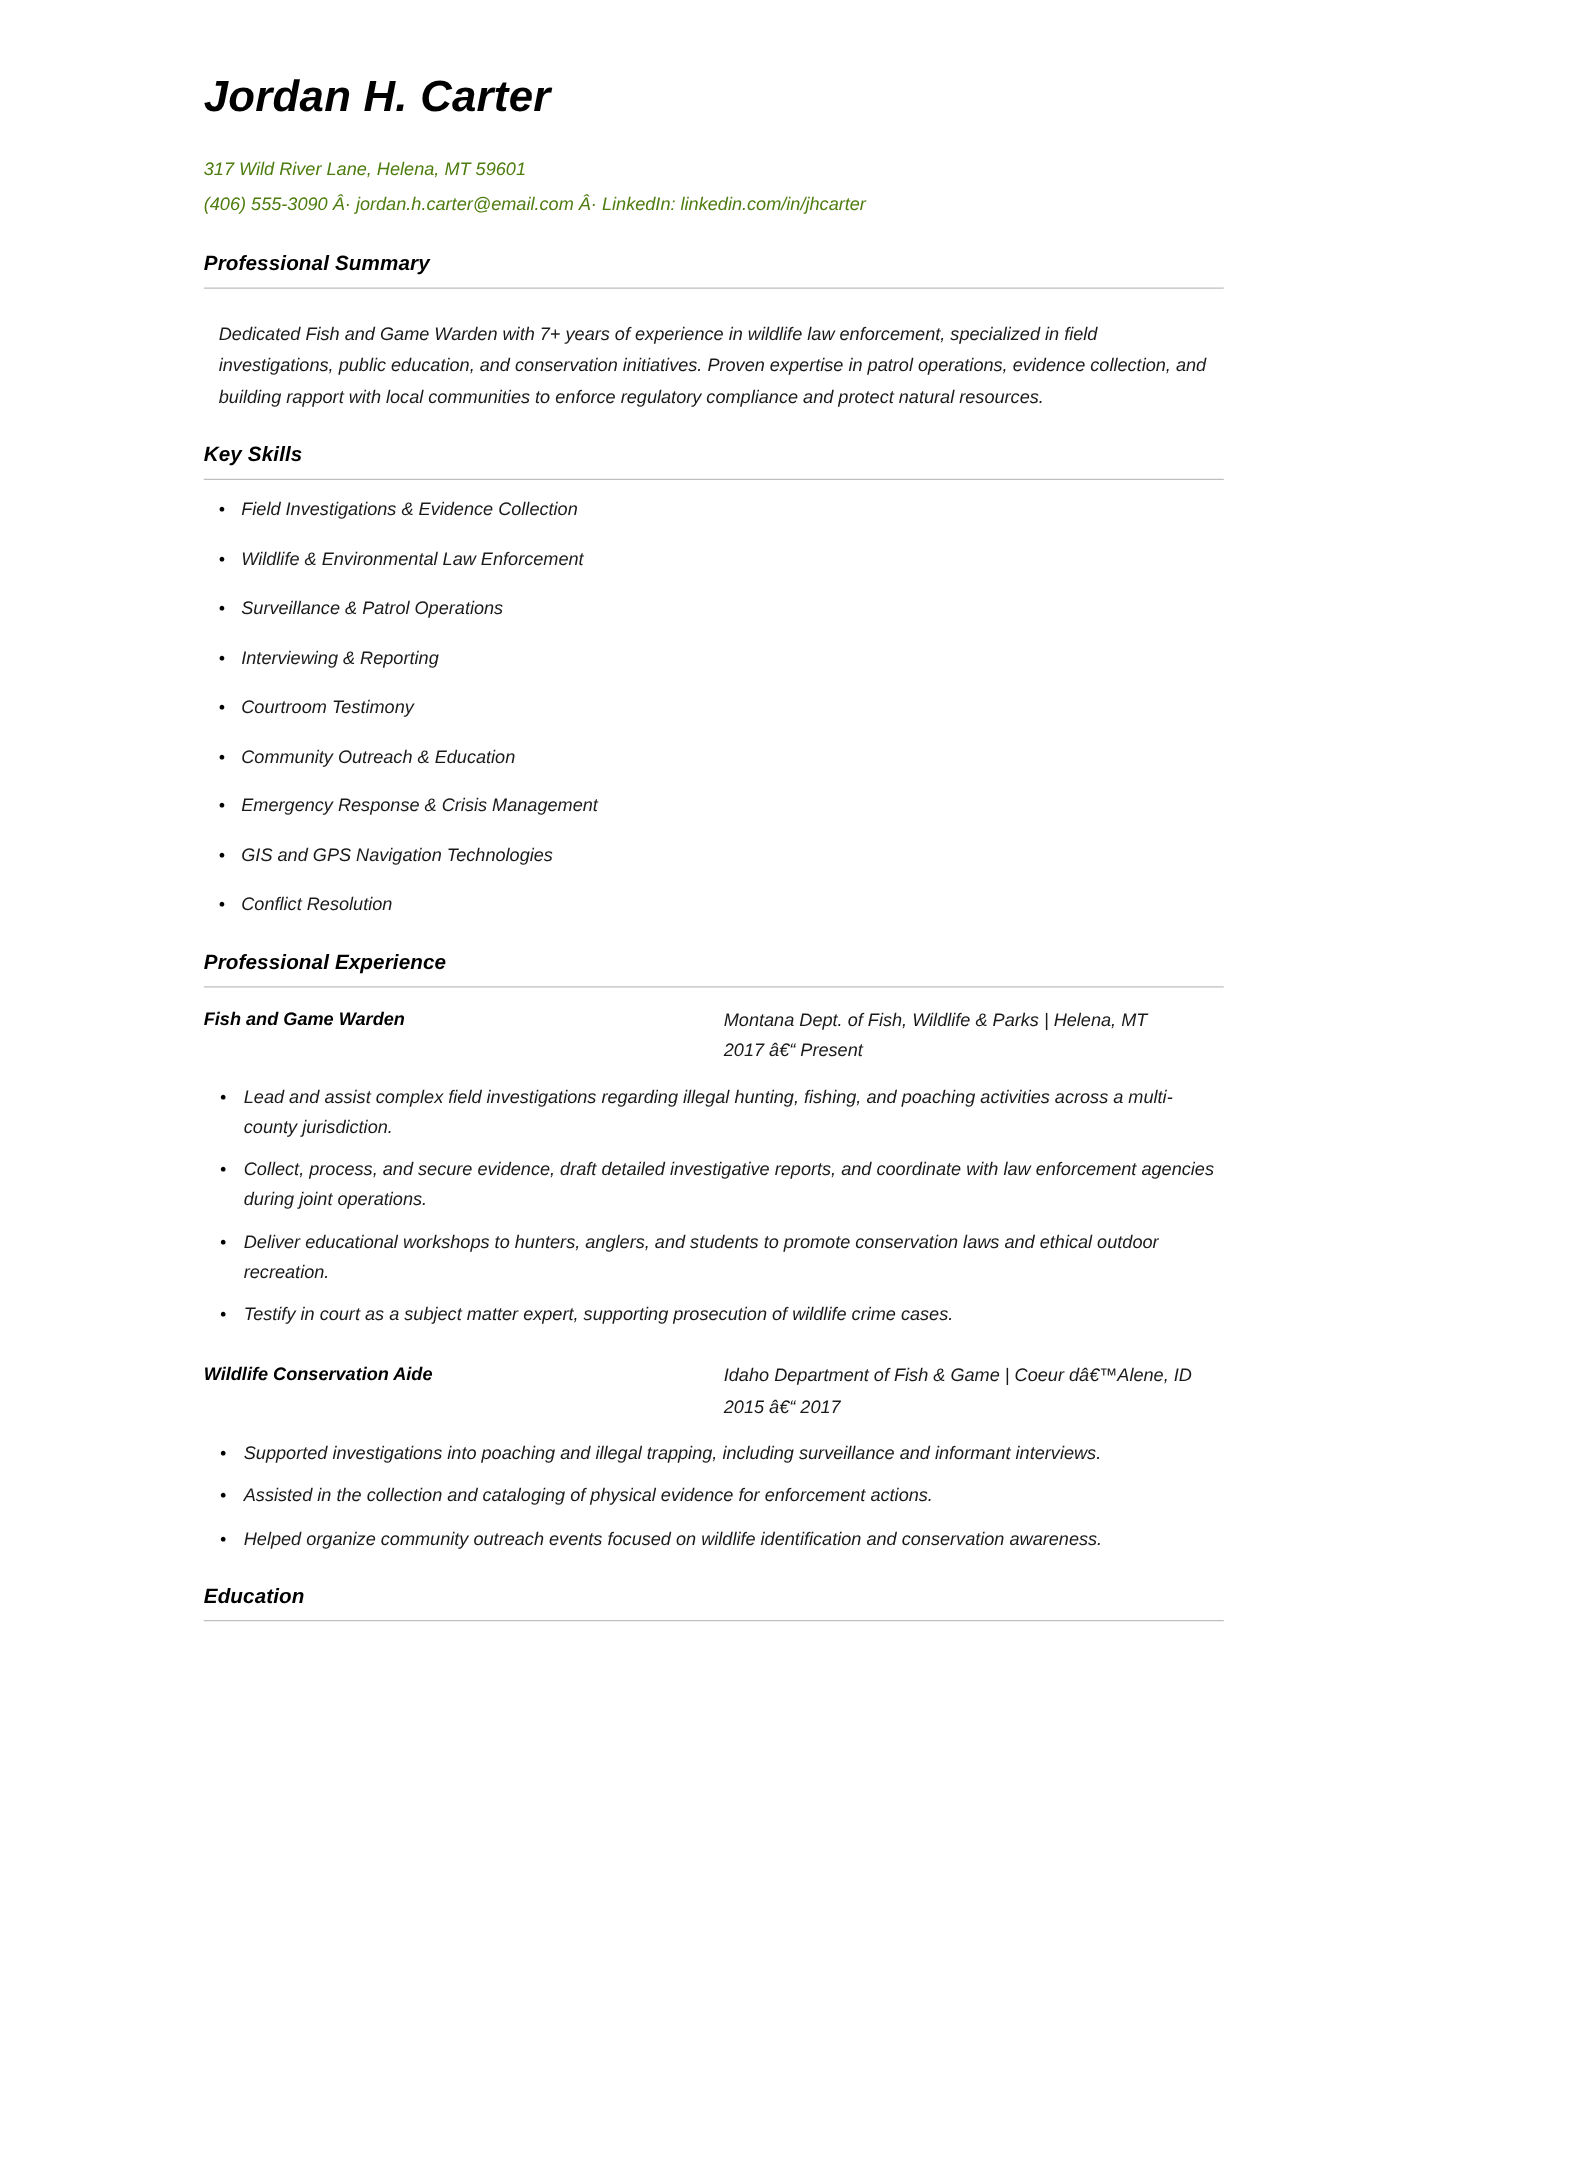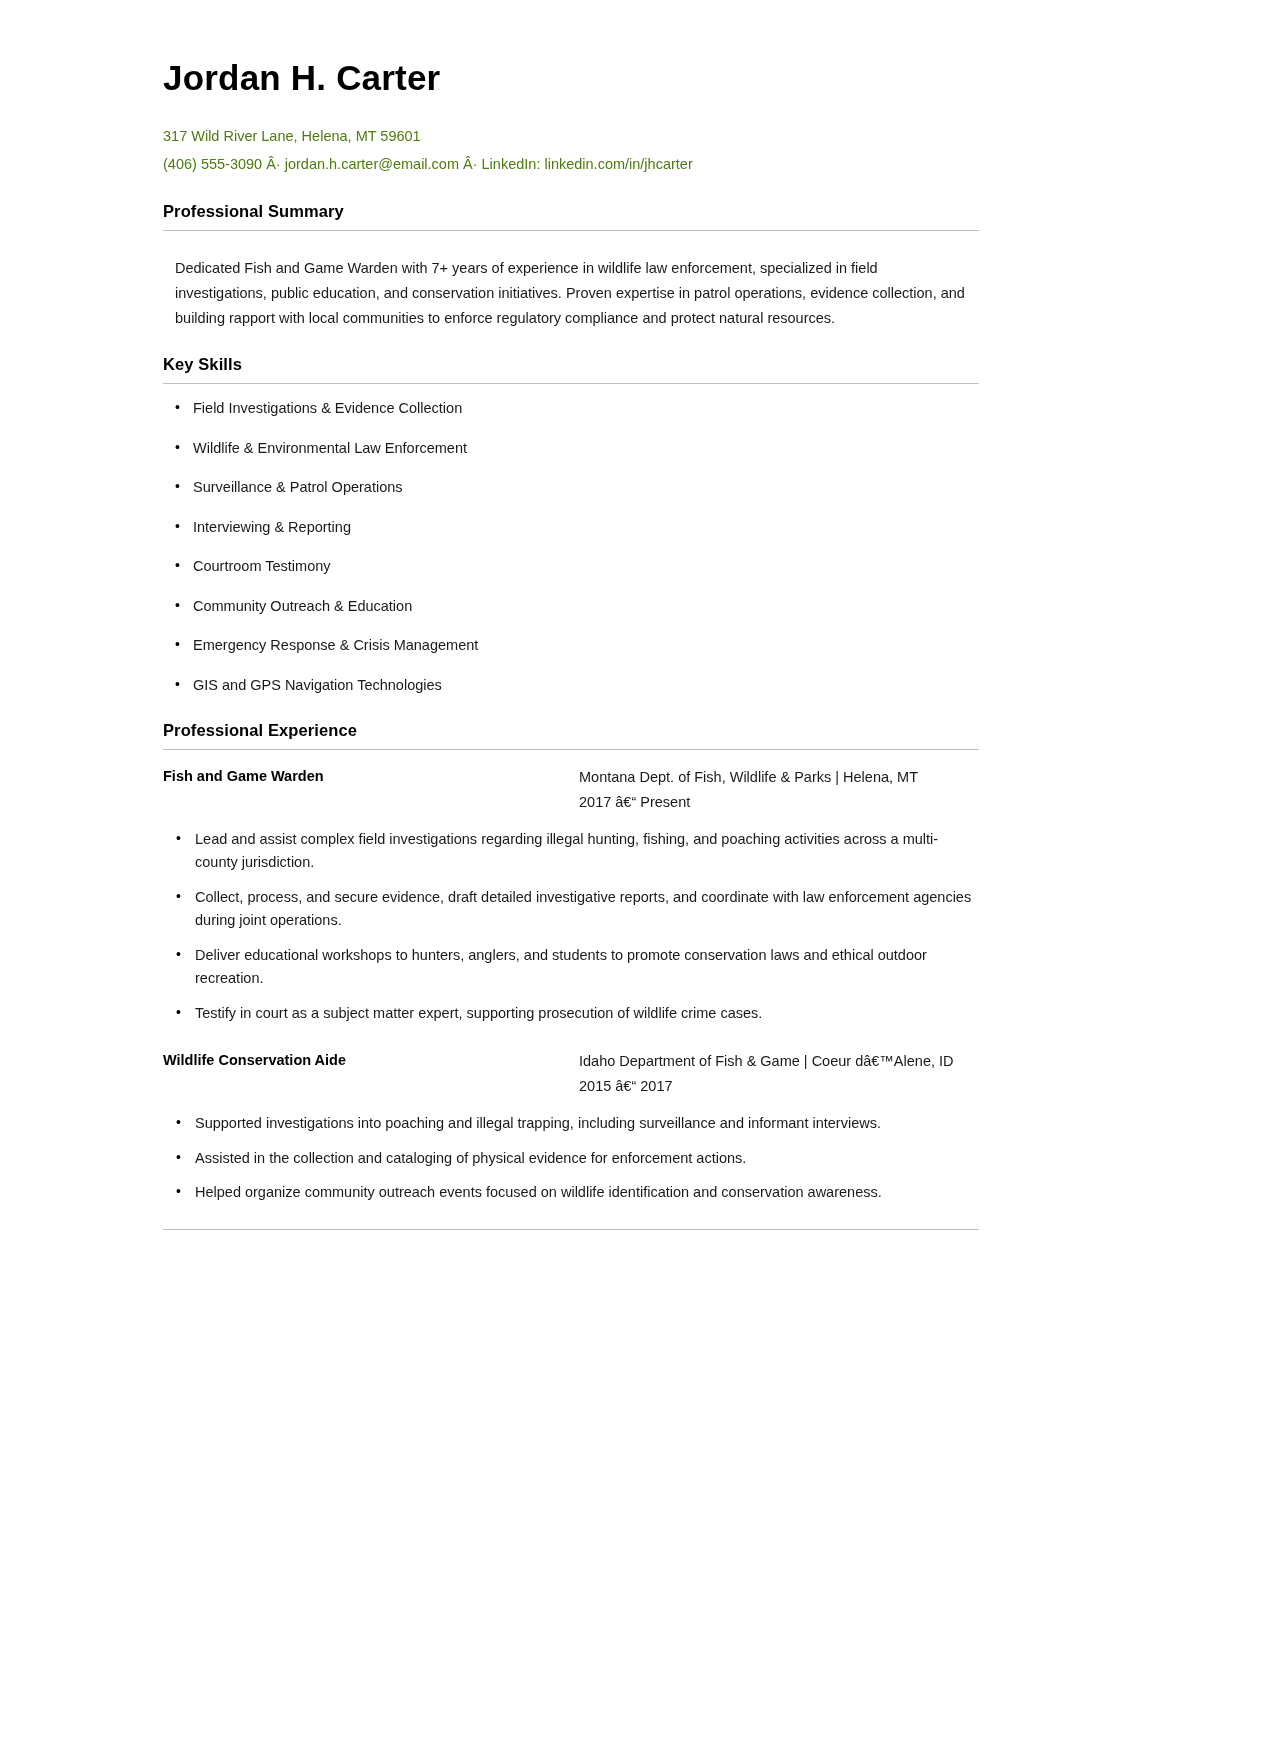--- a/index.html
+++ b/index.html
@@ -18,20 +18,21 @@
     width: 1263px;
     min-height: 1739px;
     background: #ffffff;
     padding: 0;
   }
   .sheet {
     position: absolute;
     left: 163px;
     top: 0;
     width: 816px;
+    font-style: italic;
   }
 
   
   .resume-name {
     font-size: 35px;
     font-weight: bold;
     letter-spacing: 0.2px;
     line-height: 1.15;
     margin: 0;
     padding-top: 58px;
@@ -156,20 +157,21 @@
       <div class="section-body">
         <ul class="bullets skills-list">
           <li>Field Investigations &amp; Evidence Collection</li>
           <li>Wildlife &amp; Environmental Law Enforcement</li>
           <li>Surveillance &amp; Patrol Operations</li>
           <li>Interviewing &amp; Reporting</li>
           <li>Courtroom Testimony</li>
           <li>Community Outreach &amp; Education</li>
           <li>Emergency Response &amp; Crisis Management</li>
           <li>GIS and GPS Navigation Technologies</li>
+          <li>Conflict Resolution</li>
         </ul>
       </div>
     </div>
 
     <div class="section">
       <h2 class="section-title">Professional Experience</h2>
       <hr class="rule">
       <div class="section-body">
 
         <div class="job">
@@ -200,18 +202,19 @@
             <li>Supported investigations into poaching and illegal trapping, including surveillance and informant interviews.</li>
             <li>Assisted in the collection and cataloging of physical evidence for enforcement actions.</li>
             <li>Helped organize community outreach events focused on wildlife identification and conservation awareness.</li>
           </ul>
         </div>
 
       </div>
     </div>
 
     <div class="section">
+      <h2 class="section-title">Education</h2>
       <hr class="rule">
       <div class="section-empty-body"></div>
     </div>
 
   </div>
 </div>
 
 </body></html>

